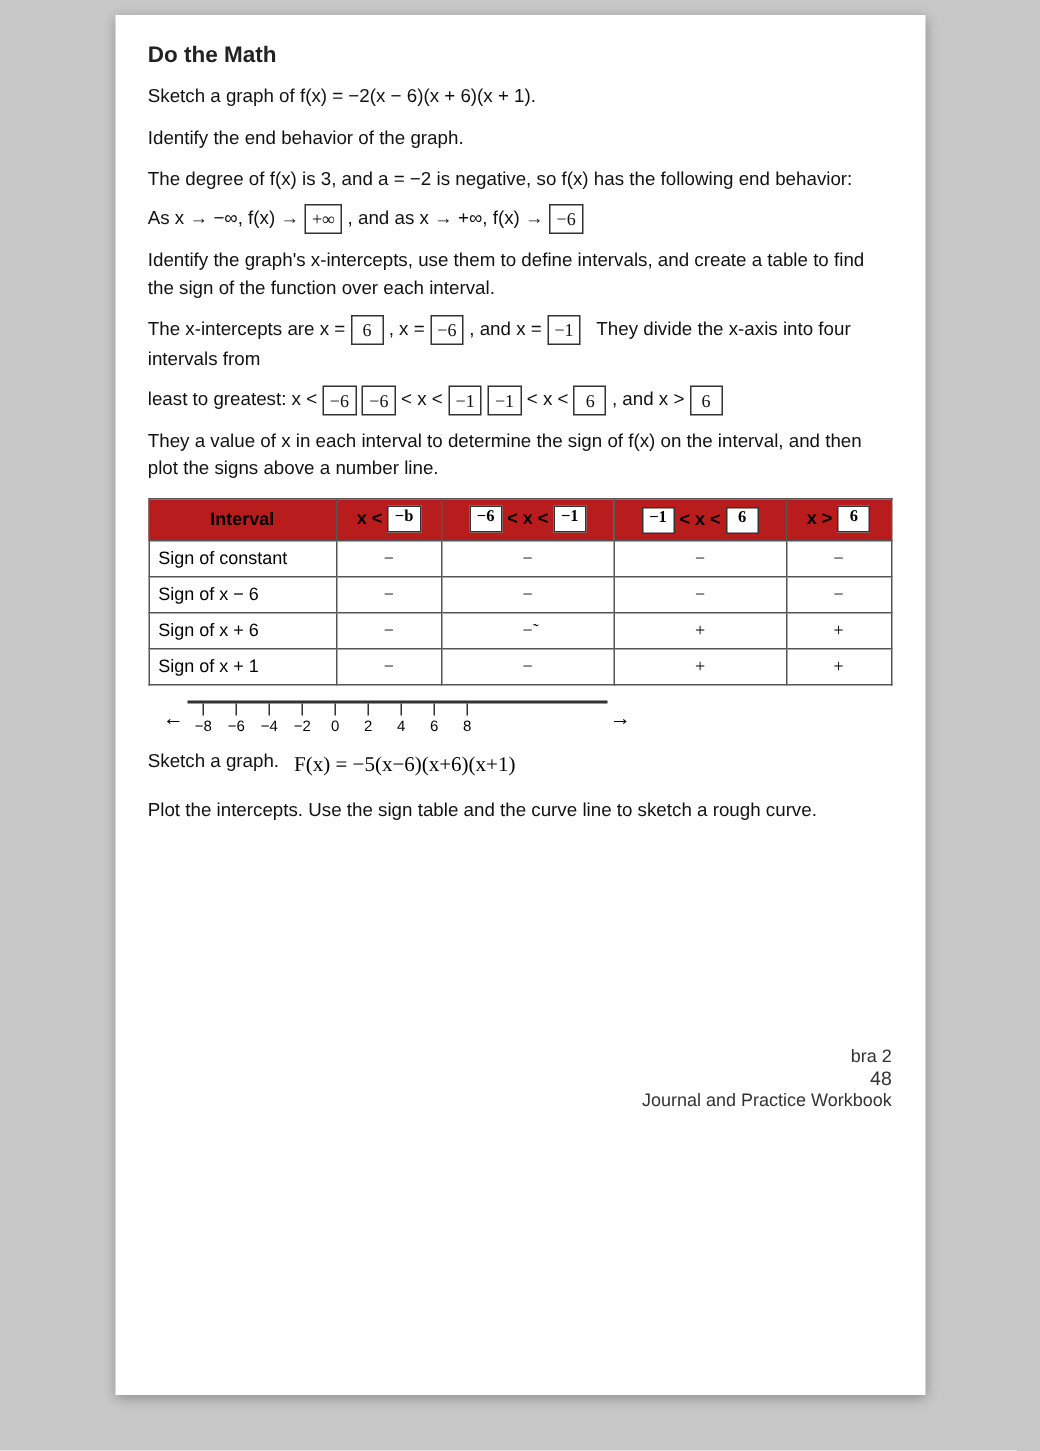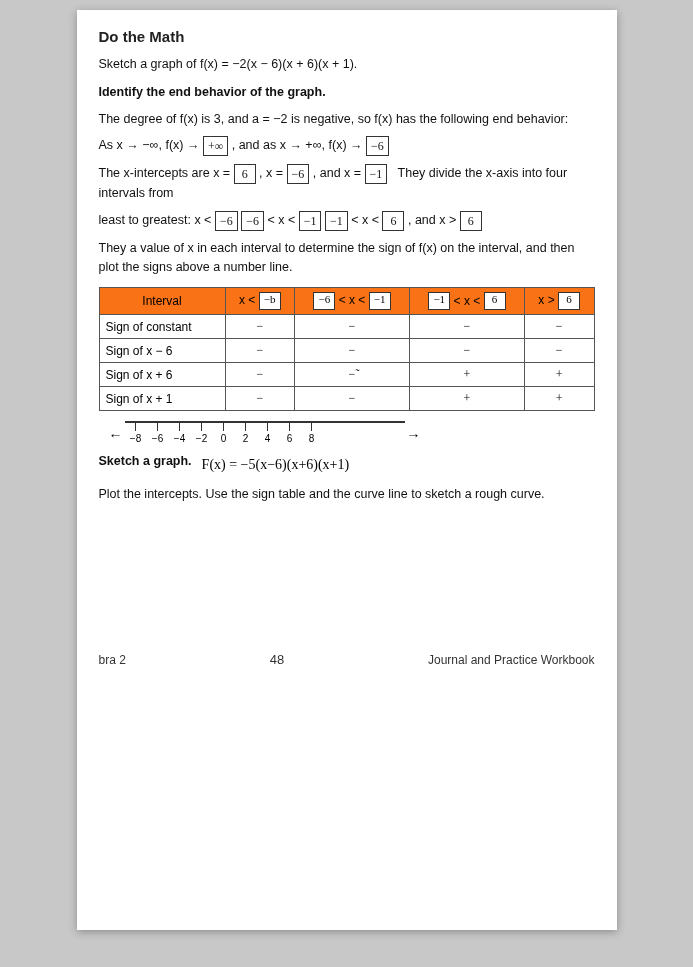--- a/index.html
+++ b/index.html
@@ -26,21 +26,21 @@
       font-weight: bold;
       margin-bottom: 10px;
       color: #222;
     }
     .problem-text {
       font-size: 12.5px;
       margin-bottom: 6px;
       color: #111;
     }
     .bold-label {
-      font-weight: bold;
+      font-weight: normal;
     }
     .inline-box {
       display: inline-block;
       border: 1.5px solid #333;
       min-width: 22px;
       min-height: 18px;
       text-align: center;
       padding: 0 4px;
       font-size: 12px;
       vertical-align: middle;
@@ -61,34 +61,35 @@
       margin: 10px 0;
       font-size: 12px;
     }
     .sign-table th, .sign-table td {
       border: 1px solid #555;
       padding: 4px 6px;
       text-align: center;
       vertical-align: middle;
     }
     .sign-table th {
-      background: #f97316;
-      font-weight: normal;
+      background: #b91c1c;
+      font-weight: bold;
     }
     .sign-table td.row-label {
       text-align: left;
       font-weight: normal;
     }
     .footer-row {
       display: flex;
       justify-content: space-between;
       align-items: flex-end;
       margin-top: 20px;
       font-size: 12px;
       color: #333;
+      flex-direction: column;
     }
     .page-number {
       text-align: left;
       font-size: 13px;
     }
     .blank-sketch-area {
       width: 100%;
       height: 120px;
       border: none;
       margin-top: 4px;
@@ -133,20 +134,21 @@
   </div>
   <div class="paragraph problem-text">The degree of f(x) is 3, and a = −2 is negative, so f(x) has the following end behavior:</div>
 
   <div class="paragraph problem-text">
     As x → −∞, f(x) →
     <span class="inline-box handwritten">+∞</span>
     , and as x → +∞, f(x) →
     <span class="inline-box handwritten">−6</span>
   </div>
 
+  <div class="paragraph problem-text">Identify the graph's x-intercepts, use them to define intervals, and create a table to find the sign of the function over each interval.</div>
 
   <div class="paragraph problem-text">
     The x-intercepts are x =
     <span class="inline-box handwritten">6</span>
     , x =
     <span class="inline-box handwritten">−6</span>
     , and x =
     <span class="inline-box handwritten">−1</span>
     &nbsp; They divide the x-axis into four intervals from
   </div>

